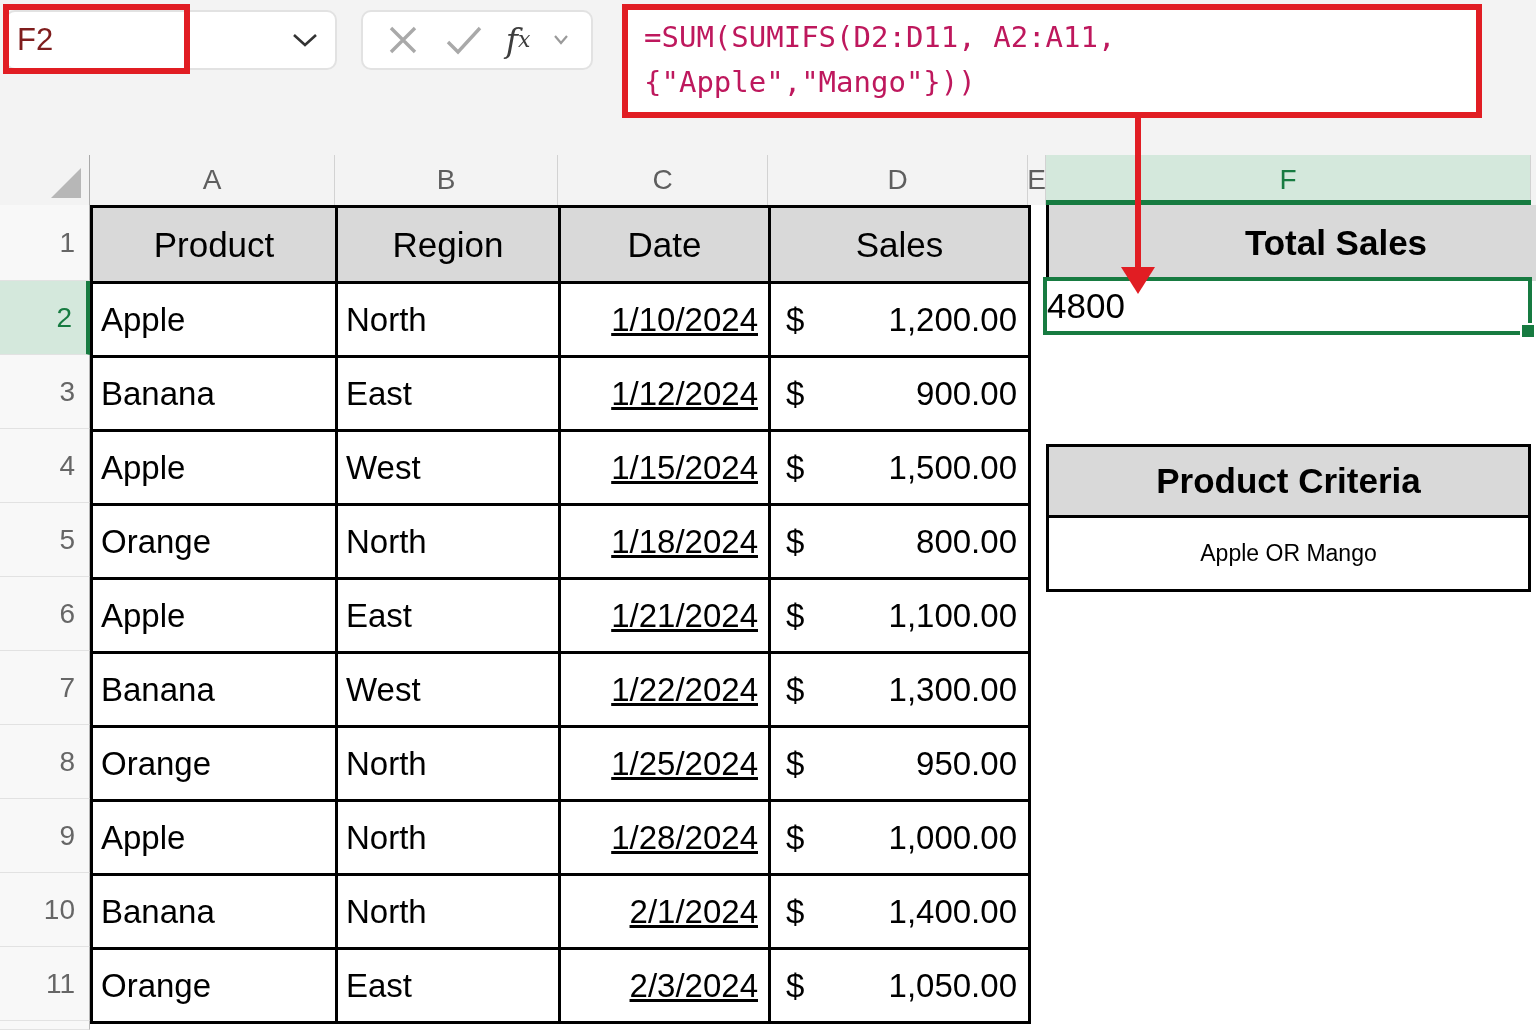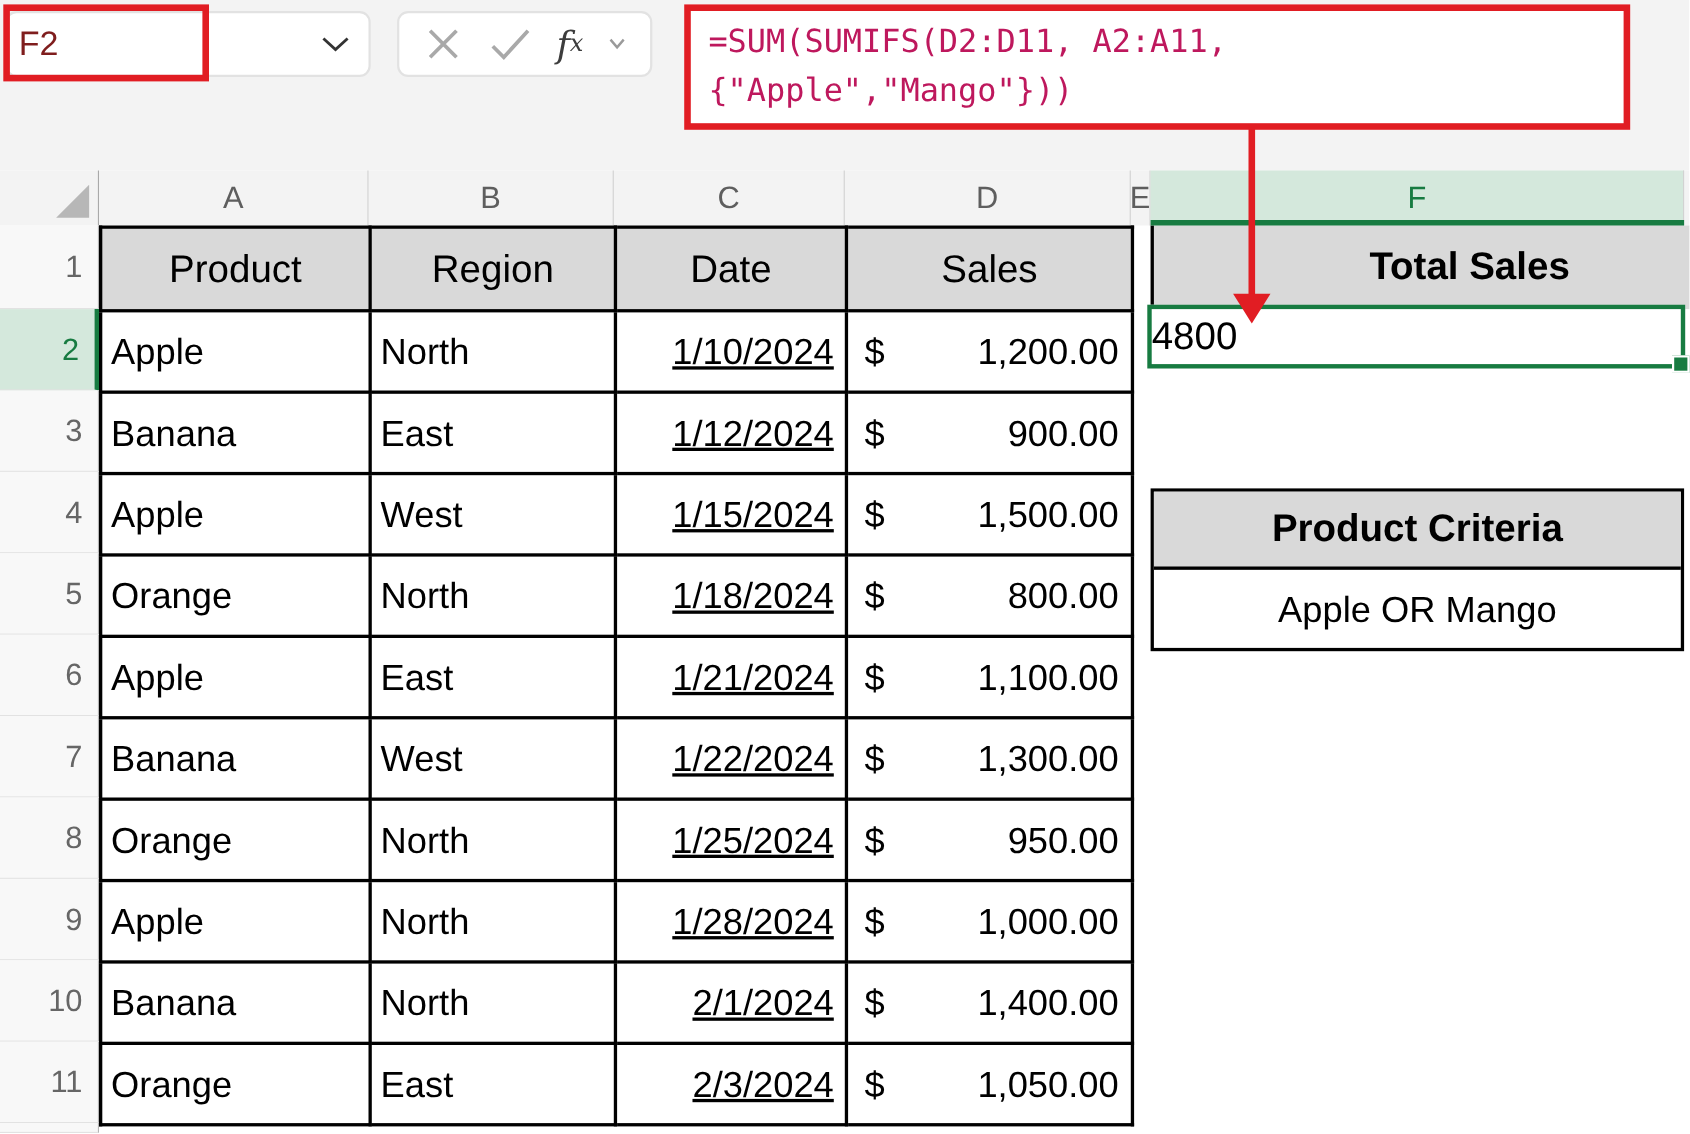--- a/index.html
+++ b/index.html
@@ -84,21 +84,21 @@
   }
   .f2sel{
     position:absolute;left:1043px;top:277px;width:489px;height:58px;box-sizing:border-box;
     background:#fff;border:4px solid var(--green);z-index:30;
     display:flex;align-items:center;justify-content:flex-start;font-size:35px;
   }
   .fill-handle{position:absolute;right:-8px;bottom:-8px;width:12px;height:12px;background:var(--green);border:2px solid #fff;}
   .criteria{position:absolute;left:1046px;top:429px;width:485px;height:148px;box-sizing:border-box;border:3px solid #000;z-index:5;background:#fff;margin-top:15px;}
   .criteria .hd{height:71px;box-sizing:border-box;background:var(--hdr-gray);border-bottom:3px solid #000;
     display:flex;align-items:center;justify-content:center;font-weight:bold;font-size:35px;}
-  .criteria .val{height:71px;display:flex;align-items:center;justify-content:center;font-size:33px;border-radius:13px;}
+  .criteria .val{height:71px;display:flex;align-items:center;justify-content:center;font-size:23px;border-radius:13px;}
   svg{display:block;}
 </style>
 </head>
 <body>
 
 <div class="stage">
 
   <div class="topbar">
     <div class="namebox">
       <span>F2</span>

